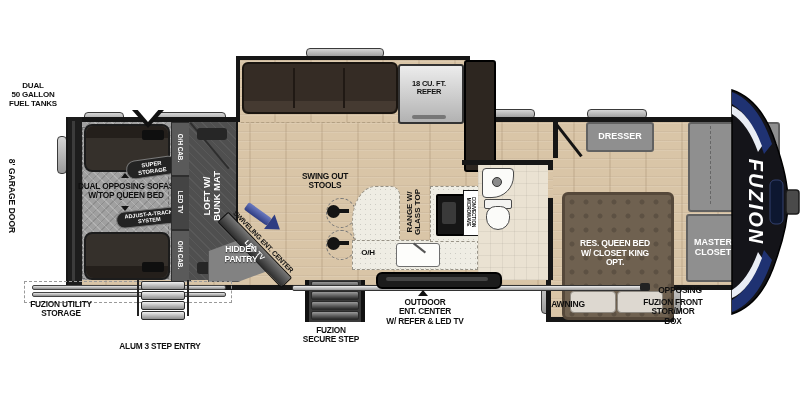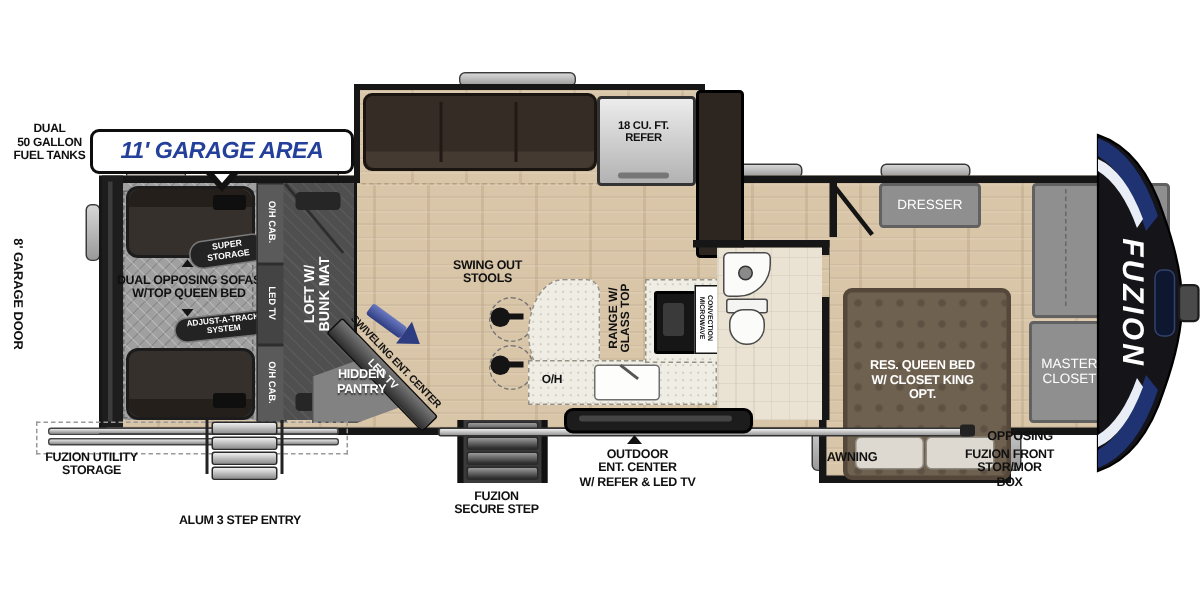--- a/index.html
+++ b/index.html
@@ -28,21 +28,21 @@
   .white{color:#fff;}
   
   .bumper{position:absolute;background:linear-gradient(180deg,#d6d6d6,#9a9a9a);
           border:1.5px solid #3a3a3a;border-radius:4px;}
   .badge{position:absolute;background:#232323;color:#fff;border:1px solid #7a7a7a;
          border-radius:9px;text-align:center;white-space:pre-line;line-height:1.15;font-weight:700;}
   .counter{position:absolute;border:1.5px dashed #979286;}
   .stepbar{height:7px;margin:1px 2px;background:linear-gradient(180deg,#efefef,#8d8d8d);
            border:1px solid #2a2a2a;border-radius:2px;}
   .graybox{position:absolute;background:#8f8f8f;border:2px solid #616161;border-radius:3px;
-           display:flex;align-items:center;justify-content:center;color:#fff;font-weight:400;
+           display:flex;align-items:center;justify-content:center;color:#fff;font-weight:700;
            text-align:center;white-space:pre-line;line-height:1.1;}
 </style>
 </head>
 <body>
 
 <div id="plan">
 
   <div class="bumper abs" style="left:84px;top:112px;width:38px;height:8px;"></div>
   <div class="bumper abs" style="left:152px;top:112px;width:72px;height:8px;"></div>
   <div class="bumper abs" style="left:306px;top:48px;width:76px;height:8px;"></div>
@@ -188,23 +188,20 @@
     <path d="M8,22 Q26,30 38,62 L34,68 Q24,40 8,30 Z" fill="#e9edf5"></path>
     <path d="M8,228 Q34,218 48,176 L40,166 Q28,204 8,216 Z" fill="#1f3272"></path>
     <path d="M8,214 Q26,206 38,174 L34,168 Q24,196 8,206 Z" fill="#e9edf5"></path>
     <rect x="46" y="96" width="13" height="44" rx="5" fill="#0d1730" stroke="#33416f" stroke-width="1"></rect>
     <rect x="62" y="106" width="13" height="24" rx="3" fill="#4a4a4a" stroke="#1c1c1c" stroke-width="1.5"></rect>
     <text x="30" y="118" transform="rotate(90 30 118)" text-anchor="middle" dominant-baseline="middle" font-family="Liberation Sans, sans-serif" font-size="20" font-style="italic" font-weight="700" fill="#ffffff" letter-spacing="2">FUZION</text>
   </svg>
 
   <div class="abs" style="left:132px;top:110px;width:0;height:0;border-left:16px solid transparent;border-right:16px solid transparent;border-top:18px solid #111;"></div>
   <div class="abs" style="left:136px;top:108px;width:0;height:0;border-left:12px solid transparent;border-right:12px solid transparent;border-top:14px solid #fff;"></div>
-  <div class="abs" style="left:60px;top:86px;width:172px;height:26px;background:#fff;border:2.5px solid #0d0d0d;border-radius:6px;display:flex;align-items:center;justify-content:center;">
-    <span style="color:#24409a;font-weight:700;font-style:italic;font-size:15.5px;letter-spacing:-0.3px;">11' GARAGE AREA</span>
-  </div>
 
   <div class="lbl" style="left:4px;top:82px;width:58px;font-size:8px;">DUAL
 50 GALLON
 FUEL TANKS</div>
   <div class="vtext rot90" style="left:12px;top:196px;width:104px;font-size:8.5px;color:#101010;">8' GARAGE DOOR</div>
 
   <div class="abs" style="left:24px;top:281px;width:206px;height:20px;border:1.5px dashed #9a9a9a;"></div>
   <div class="abs" style="left:32px;top:285px;width:192px;height:3px;background:linear-gradient(180deg,#e6e6e6,#8c8c8c);border:1px solid #444;border-radius:2px;"></div>
   <div class="abs" style="left:32px;top:292px;width:192px;height:3px;background:linear-gradient(180deg,#e6e6e6,#8c8c8c);border:1px solid #444;border-radius:2px;"></div>
   <div class="lbl" style="left:16px;top:300px;width:90px;font-size:8.3px;">FUZION UTILITY

